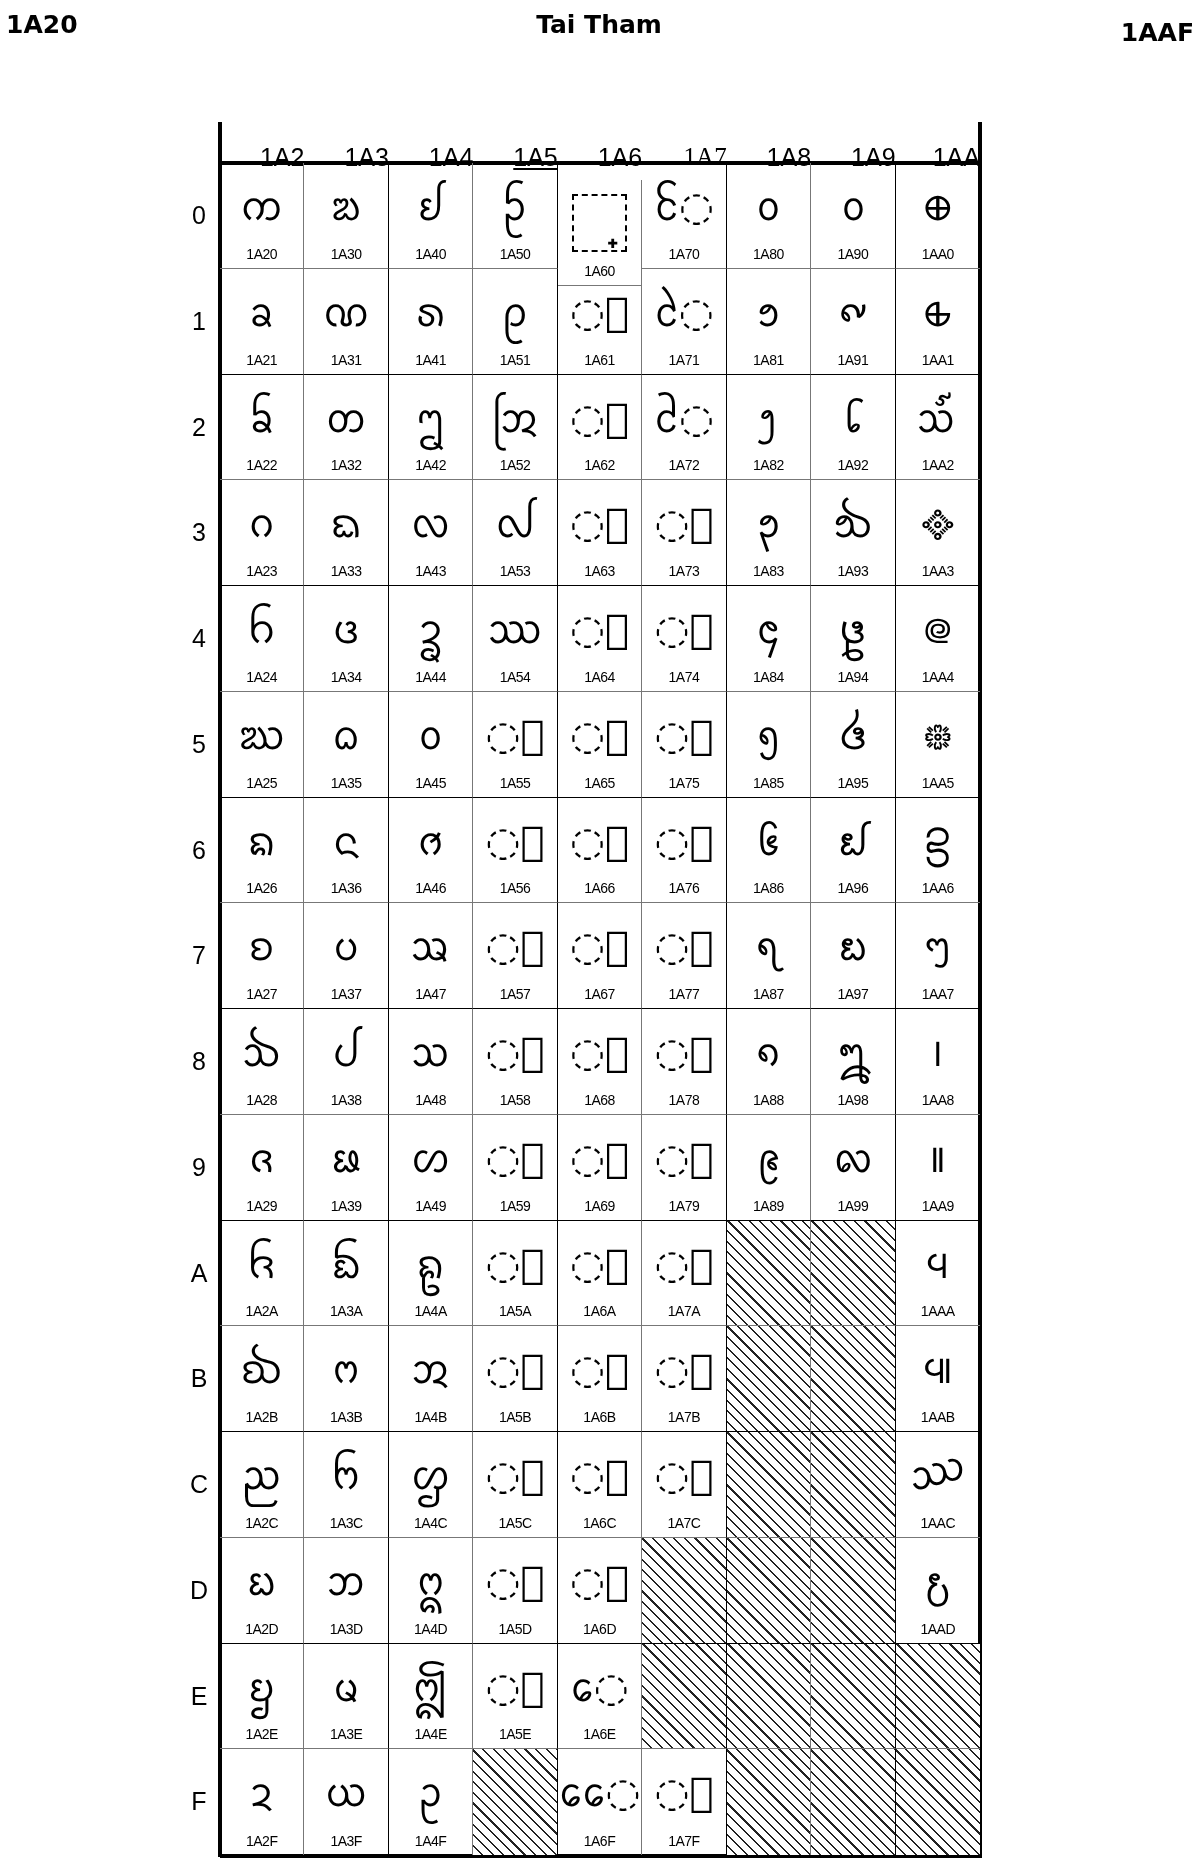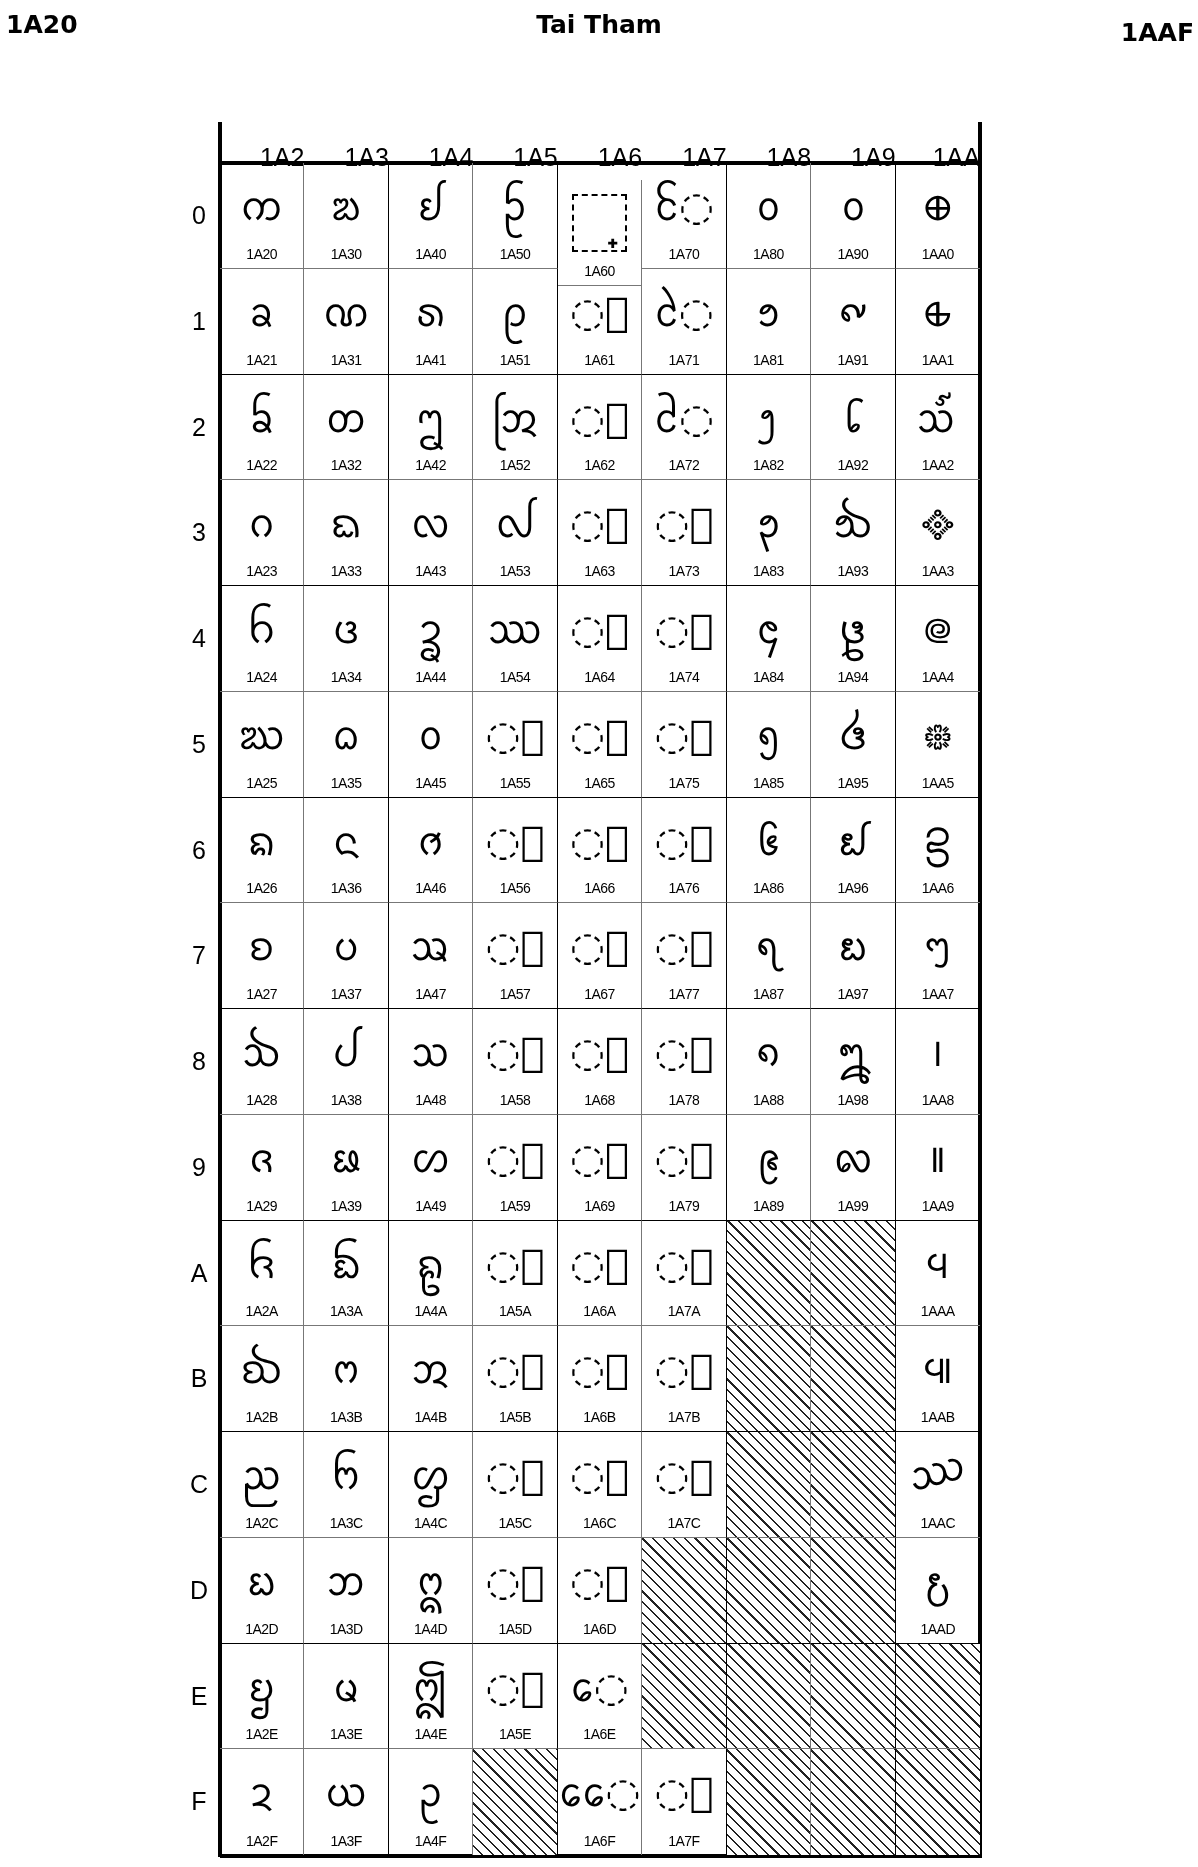--- a/index.html
+++ b/index.html
@@ -24,23 +24,23 @@
 <div class="hdr" id="hdr-right">1AAF</div>
 
 <div id="chart">
     <div style="position: absolute; left: 218px; top: 122px; width: 4px; height: 1735px; background: rgb(0, 0, 0);"></div>
     <div style="position: absolute; left: 978px; top: 122px; width: 4px; height: 1735px; background: rgb(0, 0, 0);"></div>
     <div style="position: absolute; left: 220px; top: 161px; width: 760px; height: 4px; background: rgb(0, 0, 0);"></div>
     <div style="position: absolute; left: 220px; top: 1854px; width: 762px; height: 4px; background: rgb(0, 0, 0);"></div>
     <div class="colhead" style="left: 220px; width: 84.4444px;">1A2</div>
     <div class="colhead" style="left: 304.444px; width: 84.4444px;">1A3</div>
     <div class="colhead" style="left: 388.889px; width: 84.4444px;">1A4</div>
-    <div class="colhead" style="left: 473.333px; width: 84.4444px;">1A5</div>
+    <div class="colhead" style="left: 473.333px; width: 84.4444px; text-decoration: underline;">1A5</div>
     <div class="colhead" style="left: 557.778px; width: 84.4444px;">1A6</div>
-    <div class="colhead" style="left: 642.222px; width: 84.4444px;">1A7</div>
+    <div class="colhead" style="left: 642.222px; width: 84.4444px; font-family: Liberation Serif, serif;">1A7</div>
     <div class="colhead" style="left: 726.667px; width: 84.4444px;">1A8</div>
     <div class="colhead" style="left: 811.111px; width: 84.4444px;">1A9</div>
     <div class="colhead" style="left: 895.556px; width: 84.4444px;">1AA</div>
     <div class="rowhead" style="top: 163px; height: 105.75px; line-height: 105.75px;">0</div>
     <div class="rowhead" style="top: 268.75px; height: 105.75px; line-height: 105.75px;">1</div>
     <div class="rowhead" style="top: 374.5px; height: 105.75px; line-height: 105.75px;">2</div>
     <div class="rowhead" style="top: 480.25px; height: 105.75px; line-height: 105.75px;">3</div>
     <div class="rowhead" style="top: 586px; height: 105.75px; line-height: 105.75px;">4</div>
     <div class="rowhead" style="top: 691.75px; height: 105.75px; line-height: 105.75px;">5</div>
     <div class="rowhead" style="top: 797.5px; height: 105.75px; line-height: 105.75px;">6</div>

